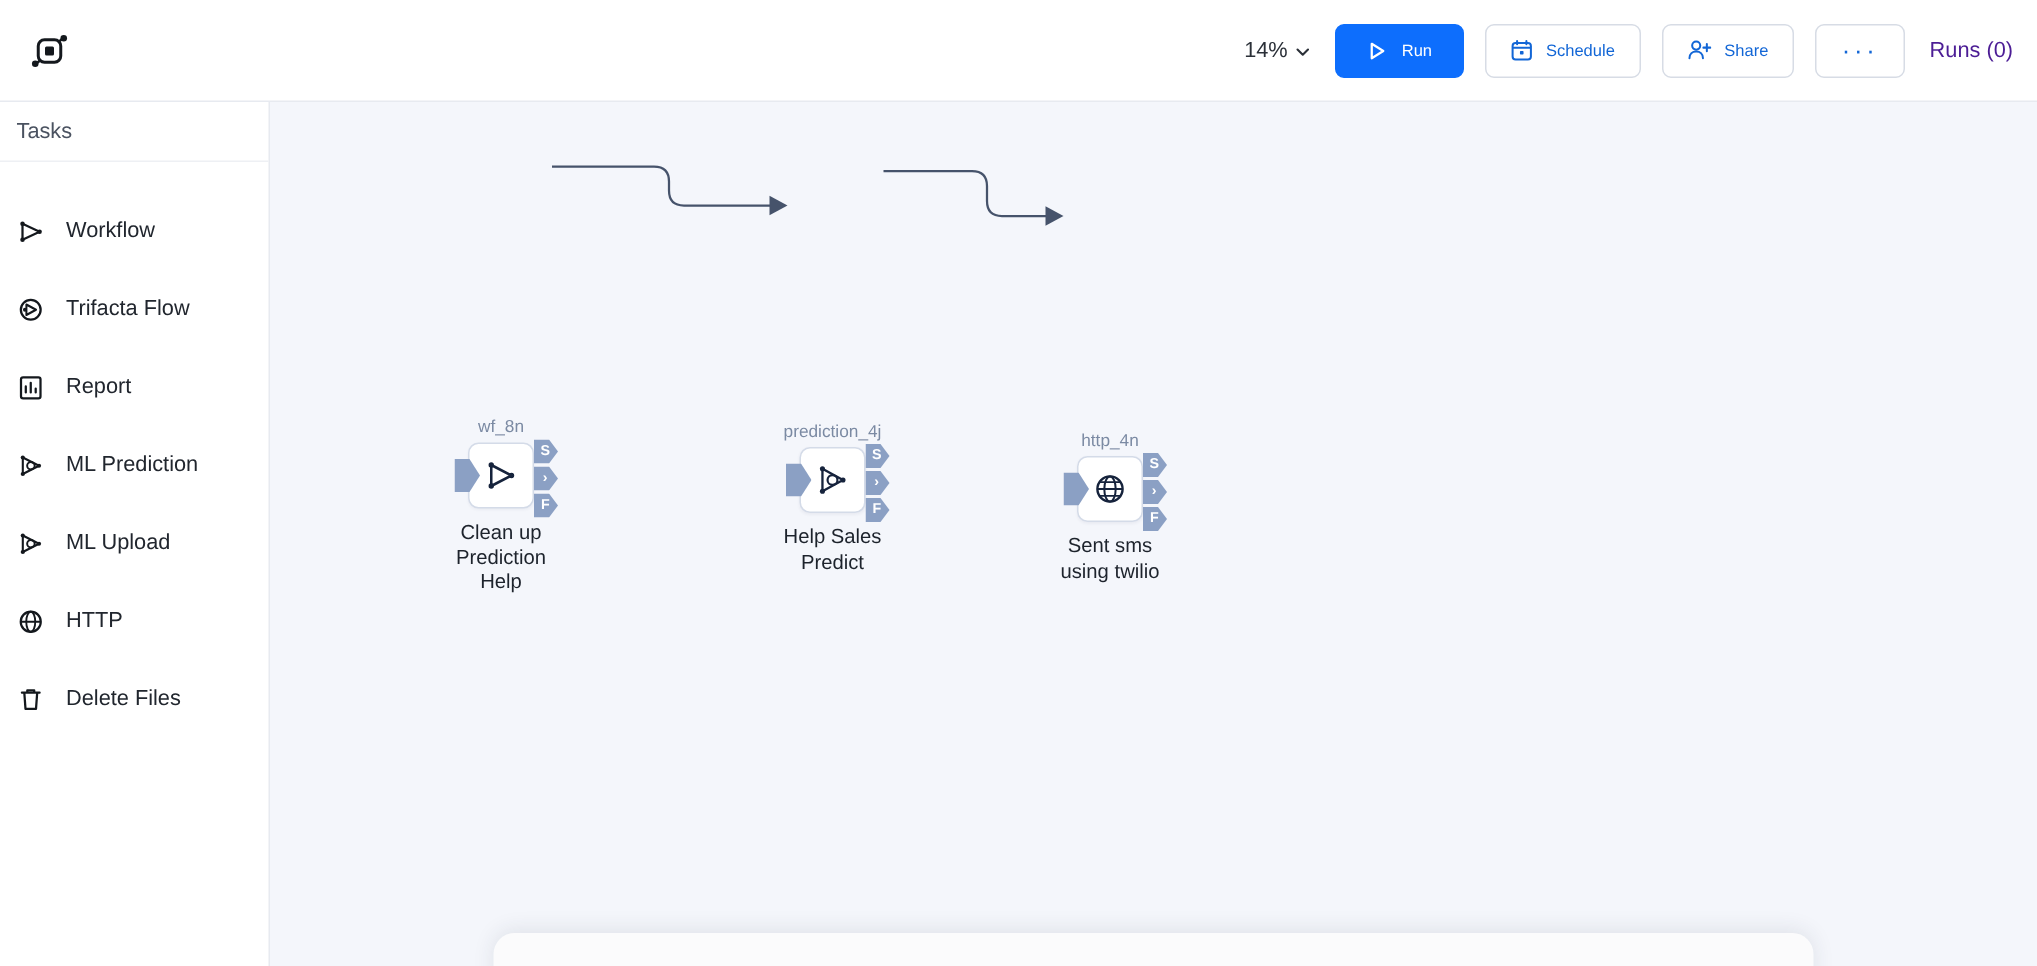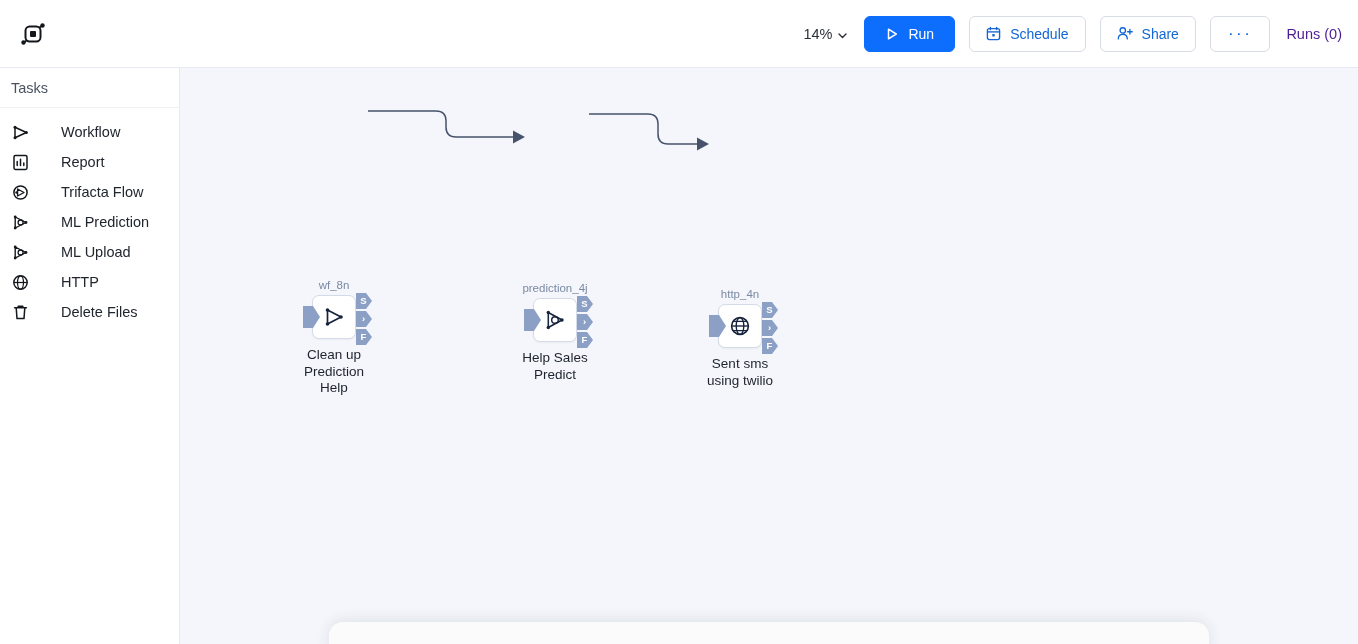--- a/index.html
+++ b/index.html
@@ -30,21 +30,21 @@
   .zoom-ctl {
     display: flex; align-items: center; gap: 5px;
     font-size: 14.5px; color: #2b3038; cursor: pointer;
     padding: 4px 2px;
   }
   .chev { width: 11px; height: 11px; display: block; }
 
   .btn {
     height: 36px; border-radius: 6px; display: inline-flex;
     align-items: center; justify-content: center; gap: 9px;
-    padding: 0 16px; font-size: 14px; cursor: pointer;
+    padding: 0 16px; font-size: 11px; cursor: pointer;
     white-space: nowrap; background: #ffffff;
     border: 1px solid #d7dce5; color: #1266d6;
   }
   .btn svg { display: block; }
   .btn-primary { background: #0d6efd; border-color: #0d6efd; color: #ffffff; padding: 0 20px; }
   .btn-dots { padding: 0 17px; letter-spacing: 2.5px; font-size: 17px; line-height: 1; color: #1266d6; }
   .runs-label { font-size: 14.5px; color: #4c1d95; white-space: nowrap; padding-left: 2px; }
 
   
   .body { flex: 1; display: flex; min-height: 0; position: relative; }
@@ -57,22 +57,22 @@
     position: relative; z-index: 20;
   }
   .sidebar-head {
     height: 40px; display: flex; align-items: center;
     padding: 0 14px 0 11px; border-bottom: 1px solid #eef0f4; justify-content: space-between;
   }
   .sidebar-head-title { font-size: 14.5px; color: #4a5260; }
   .collapse-btn { margin-left: auto; cursor: pointer; display: flex; align-items: center; }
   .sidebar-list { padding-top: 9px; }
   .sidebar-item {
-    display: flex; align-items: center; gap: 31px;
-    height: 30px; padding: 0 12px 0 11px; cursor: pointer;
+    display: flex; align-items: center; gap: 14px;
+    height: 30px; padding: 0 12px 0 11px; cursor: pointer; margin-top: 22px;
   }
   .si-icon { width: 19px; height: 19px; flex: 0 0 19px; display: flex; align-items: center; justify-content: center; }
   .si-icon svg { display: block; }
   .si-label { font-size: 14.5px; color: #21262e; white-space: nowrap; }
 
   
   .canvas {
     flex: 1; position: relative; background: #f4f6fb; overflow: hidden;
   }
   .flow { position: absolute; inset: 0; }
@@ -211,36 +211,36 @@
               <circle cx="4" cy="14.8" r="1.5" fill="#14181d"></circle>
               <circle cx="15.4" cy="9.5" r="1.5" fill="#14181d"></circle>
             </svg>
           </span>
           <span class="si-label">Workflow</span>
         </div>
 
         <div class="sidebar-item">
           <span class="si-icon">
             <svg width="19" height="19" viewBox="0 0 19 19">
-              <rect x="3" y="2.5" width="13" height="14" rx="1.4" fill="none" stroke="#14181d" stroke-width="1.5"></rect>
-              <path d="M6.2 12.6 V8.6 M9.5 12.6 V6.2 M12.8 12.6 V10" stroke="#14181d" stroke-width="1.5" stroke-linecap="round"></path>
-            </svg>
-          </span>
-          <span class="si-label">Report</span>
-        </div>
-
-        <div class="sidebar-item">
-          <span class="si-icon">
-            <svg width="19" height="19" viewBox="0 0 19 19">
               <circle cx="9.5" cy="9.5" r="6.6" fill="none" stroke="#14181d" stroke-width="1.5"></circle>
               <path d="M6.6 6 L13 9.5 L6.6 13 Z" fill="none" stroke="#14181d" stroke-width="1.35" stroke-linejoin="round"></path>
               <circle cx="5.6" cy="9.5" r="1.3" fill="#14181d"></circle>
             </svg>
           </span>
           <span class="si-label">Trifacta Flow</span>
+        </div>
+
+        <div class="sidebar-item">
+          <span class="si-icon">
+            <svg width="19" height="19" viewBox="0 0 19 19">
+              <rect x="3" y="2.5" width="13" height="14" rx="1.4" fill="none" stroke="#14181d" stroke-width="1.5"></rect>
+              <path d="M6.2 12.6 V8.6 M9.5 12.6 V6.2 M12.8 12.6 V10" stroke="#14181d" stroke-width="1.5" stroke-linecap="round"></path>
+            </svg>
+          </span>
+          <span class="si-label">Report</span>
         </div>
 
         <div class="sidebar-item">
           <span class="si-icon">
             <svg width="19" height="19" viewBox="0 0 19 19">
               <path d="M4.2 4 L15 9.5 L4.2 15 Z" fill="none" stroke="#14181d" stroke-width="1.4" stroke-linejoin="round"></path>
               <circle cx="9.6" cy="9.5" r="2.5" fill="none" stroke="#14181d" stroke-width="1.3"></circle>
               <circle cx="4.2" cy="4" r="1.4" fill="#14181d"></circle>
               <circle cx="4.2" cy="15" r="1.4" fill="#14181d"></circle>
               <circle cx="15" cy="9.5" r="1.4" fill="#14181d"></circle>

